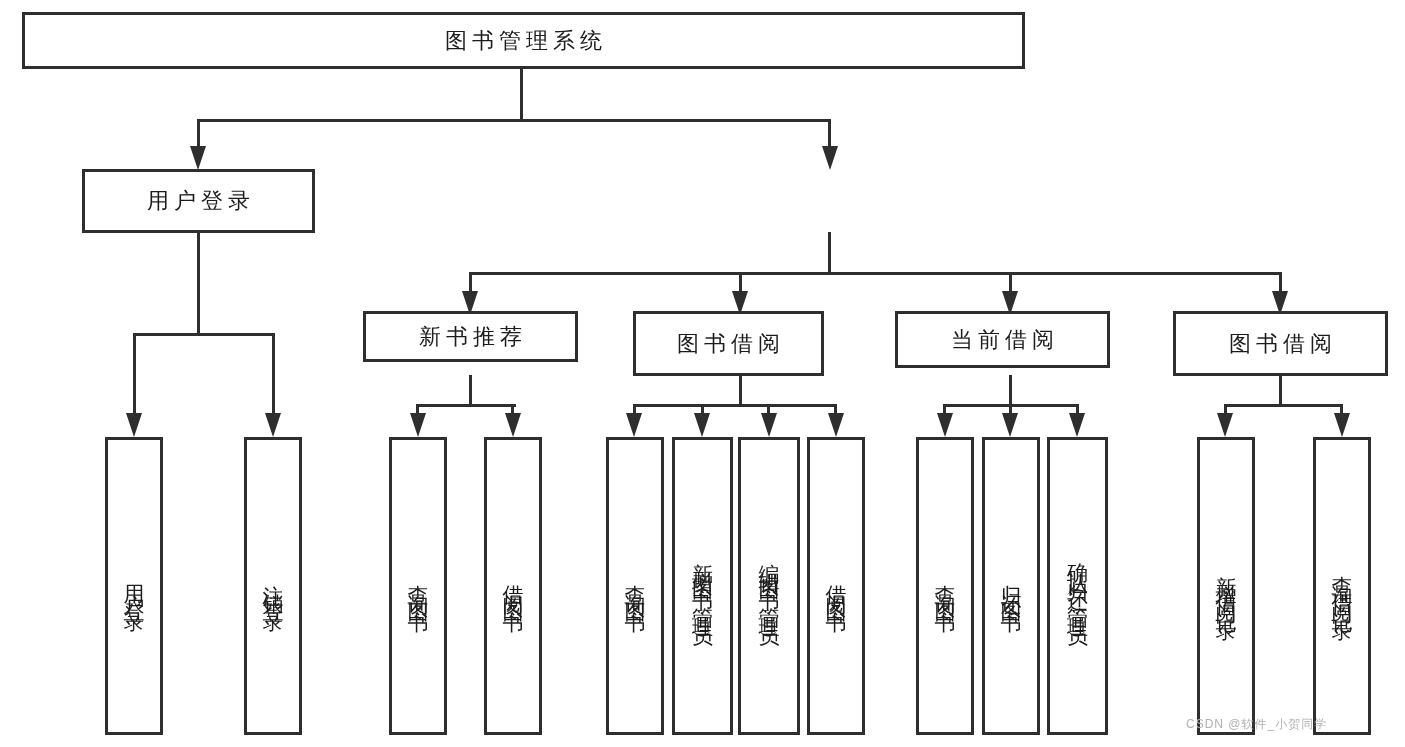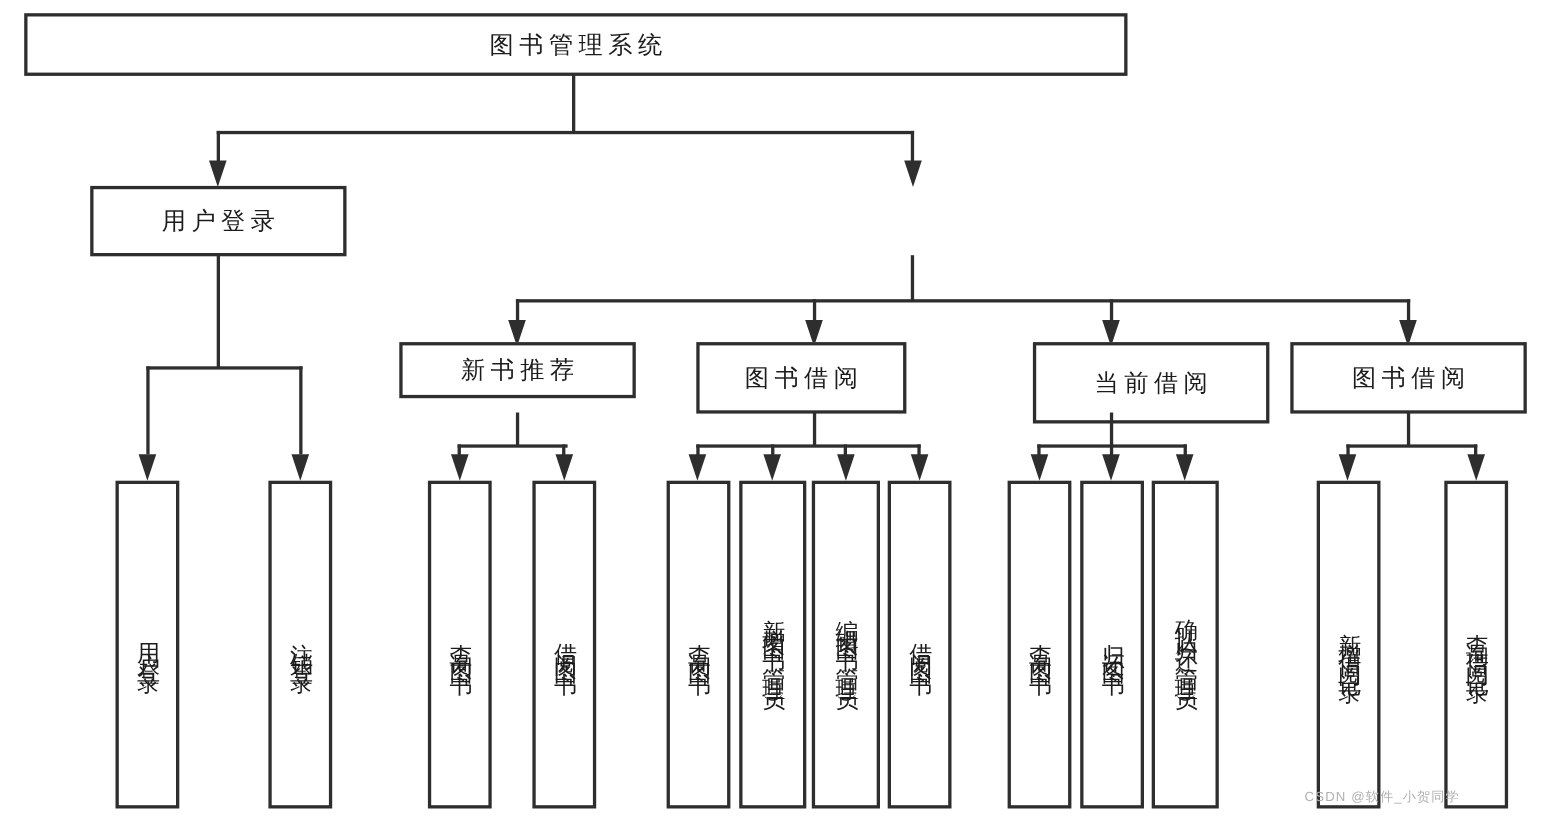--- a/index.html
+++ b/index.html
@@ -64,21 +64,21 @@
   <div class="arrow" style="left:732px;top:291px"></div>
   <div class="arrow" style="left:1002px;top:291px"></div>
   <div class="arrow" style="left:1272px;top:291px"></div>
 
   <div class="node" style="left:363px;top:311px;width:215px;height:51px">
     <span class="h-label">新书推荐</span>
   </div>
   <div class="node" style="left:633px;top:311px;width:191px;height:65px">
     <span class="h-label">图书借阅</span>
   </div>
-  <div class="node" style="left:939px;top:311px;width:215px;height:74px">
+  <div class="node" style="left:895px;top:311px;width:215px;height:57px">
     <span class="h-label">当前借阅</span>
   </div>
   <div class="node" style="left:1173px;top:311px;width:215px;height:65px">
     <span class="h-label">图书借阅</span>
   </div>
 
   <div class="line" style="left:469px;top:375px;width:3px;height:31px"></div>
   <div class="line" style="left:416px;top:404px;width:100px;height:3px"></div>
   <div class="line" style="left:416px;top:404px;width:3px;height:11px"></div>
   <div class="line" style="left:511px;top:404px;width:3px;height:11px"></div>

